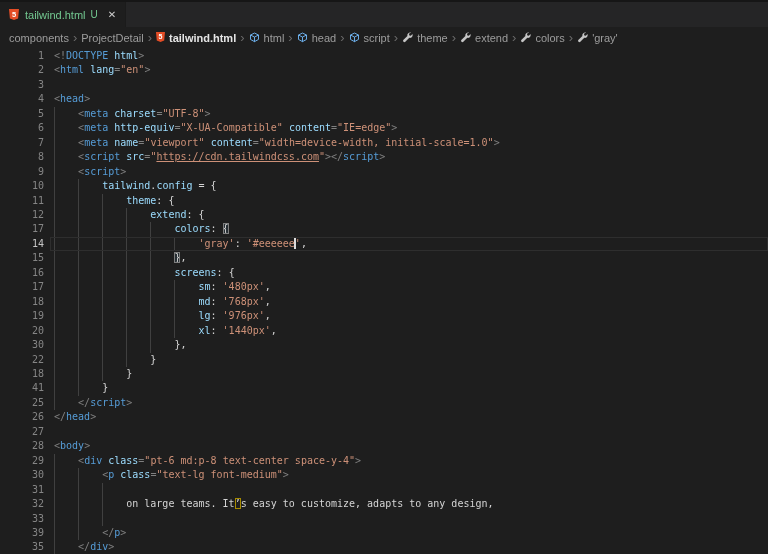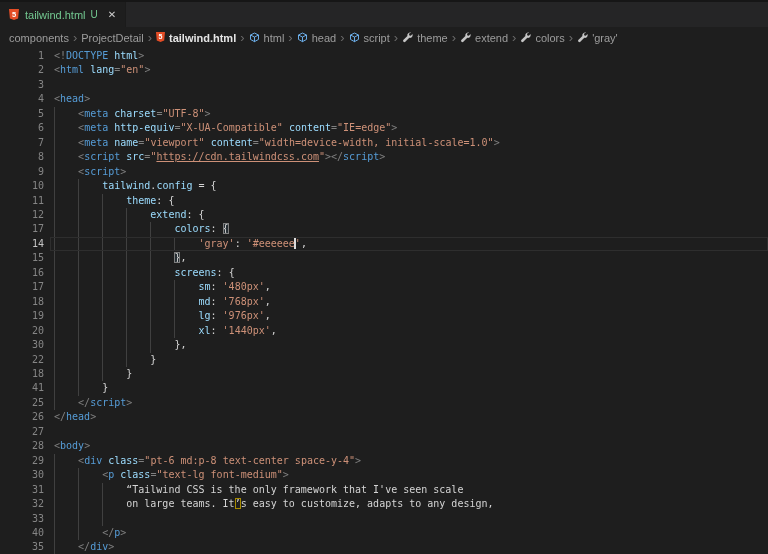--- a/index.html
+++ b/index.html
@@ -270,32 +270,32 @@
       <div class="line">
         <div class="gutter">29</div>
         <div class="content"><span class="guide" style="left: 0px;"></span><span class="tok c-w">    </span><span class="tok c-p">&lt;</span><span class="tok c-t">div</span><span class="tok c-w"> </span><span class="tok c-a">class</span><span class="tok c-p">=</span><span class="tok c-s">"pt-6 md:p-8 text-center space-y-4"</span><span class="tok c-p">&gt;</span></div>
       </div>
       <div class="line">
         <div class="gutter">30</div>
         <div class="content"><span class="guide" style="left: 0px;"></span><span class="guide" style="left: 24.08px;"></span><span class="tok c-w">        </span><span class="tok c-p">&lt;</span><span class="tok c-t">p</span><span class="tok c-w"> </span><span class="tok c-a">class</span><span class="tok c-p">=</span><span class="tok c-s">"text-lg font-medium"</span><span class="tok c-p">&gt;</span></div>
       </div>
       <div class="line">
         <div class="gutter">31</div>
-        <div class="content"><span class="guide" style="left: 0px;"></span><span class="guide" style="left: 24.08px;"></span><span class="guide" style="left: 48.16px;"></span><span class="tok c-w">            </span><span class="tok c-w">“Tailwind CSS is the only framework that I've seen scale</span></div>
+        <div class="content"><span class="guide" style="left: 0px;"></span><span class="guide" style="left: 24.08px;"></span><span class="guide" style="left: 48.16px;"></span><span class="tok c-w">            </span></div>
       </div>
       <div class="line">
         <div class="gutter">32</div>
         <div class="content"><span class="guide" style="left: 0px;"></span><span class="guide" style="left: 24.08px;"></span><span class="guide" style="left: 48.16px;"></span><span class="tok c-w">            </span><span class="tok c-w">on large teams. It</span><span class="tok c-w unicode">’</span><span class="tok c-w">s easy to customize, adapts to any design,</span></div>
       </div>
       <div class="line">
         <div class="gutter">33</div>
         <div class="content"><span class="guide" style="left: 0px;"></span><span class="guide" style="left: 24.08px;"></span><span class="guide" style="left: 48.16px;"></span><span class="tok c-w">            </span></div>
       </div>
       <div class="line">
-        <div class="gutter">40</div>
+        <div class="gutter">39</div>
         <div class="content"><span class="guide" style="left: 0px;"></span><span class="guide" style="left: 24.08px;"></span><span class="tok c-w">        </span><span class="tok c-p">&lt;/</span><span class="tok c-t">p</span><span class="tok c-p">&gt;</span></div>
       </div>
       <div class="line">
         <div class="gutter">35</div>
         <div class="content"><span class="guide" style="left: 0px;"></span><span class="tok c-w">    </span><span class="tok c-p">&lt;/</span><span class="tok c-t">div</span><span class="tok c-p">&gt;</span></div>
       </div>
     </div>
 
 </div>
 

